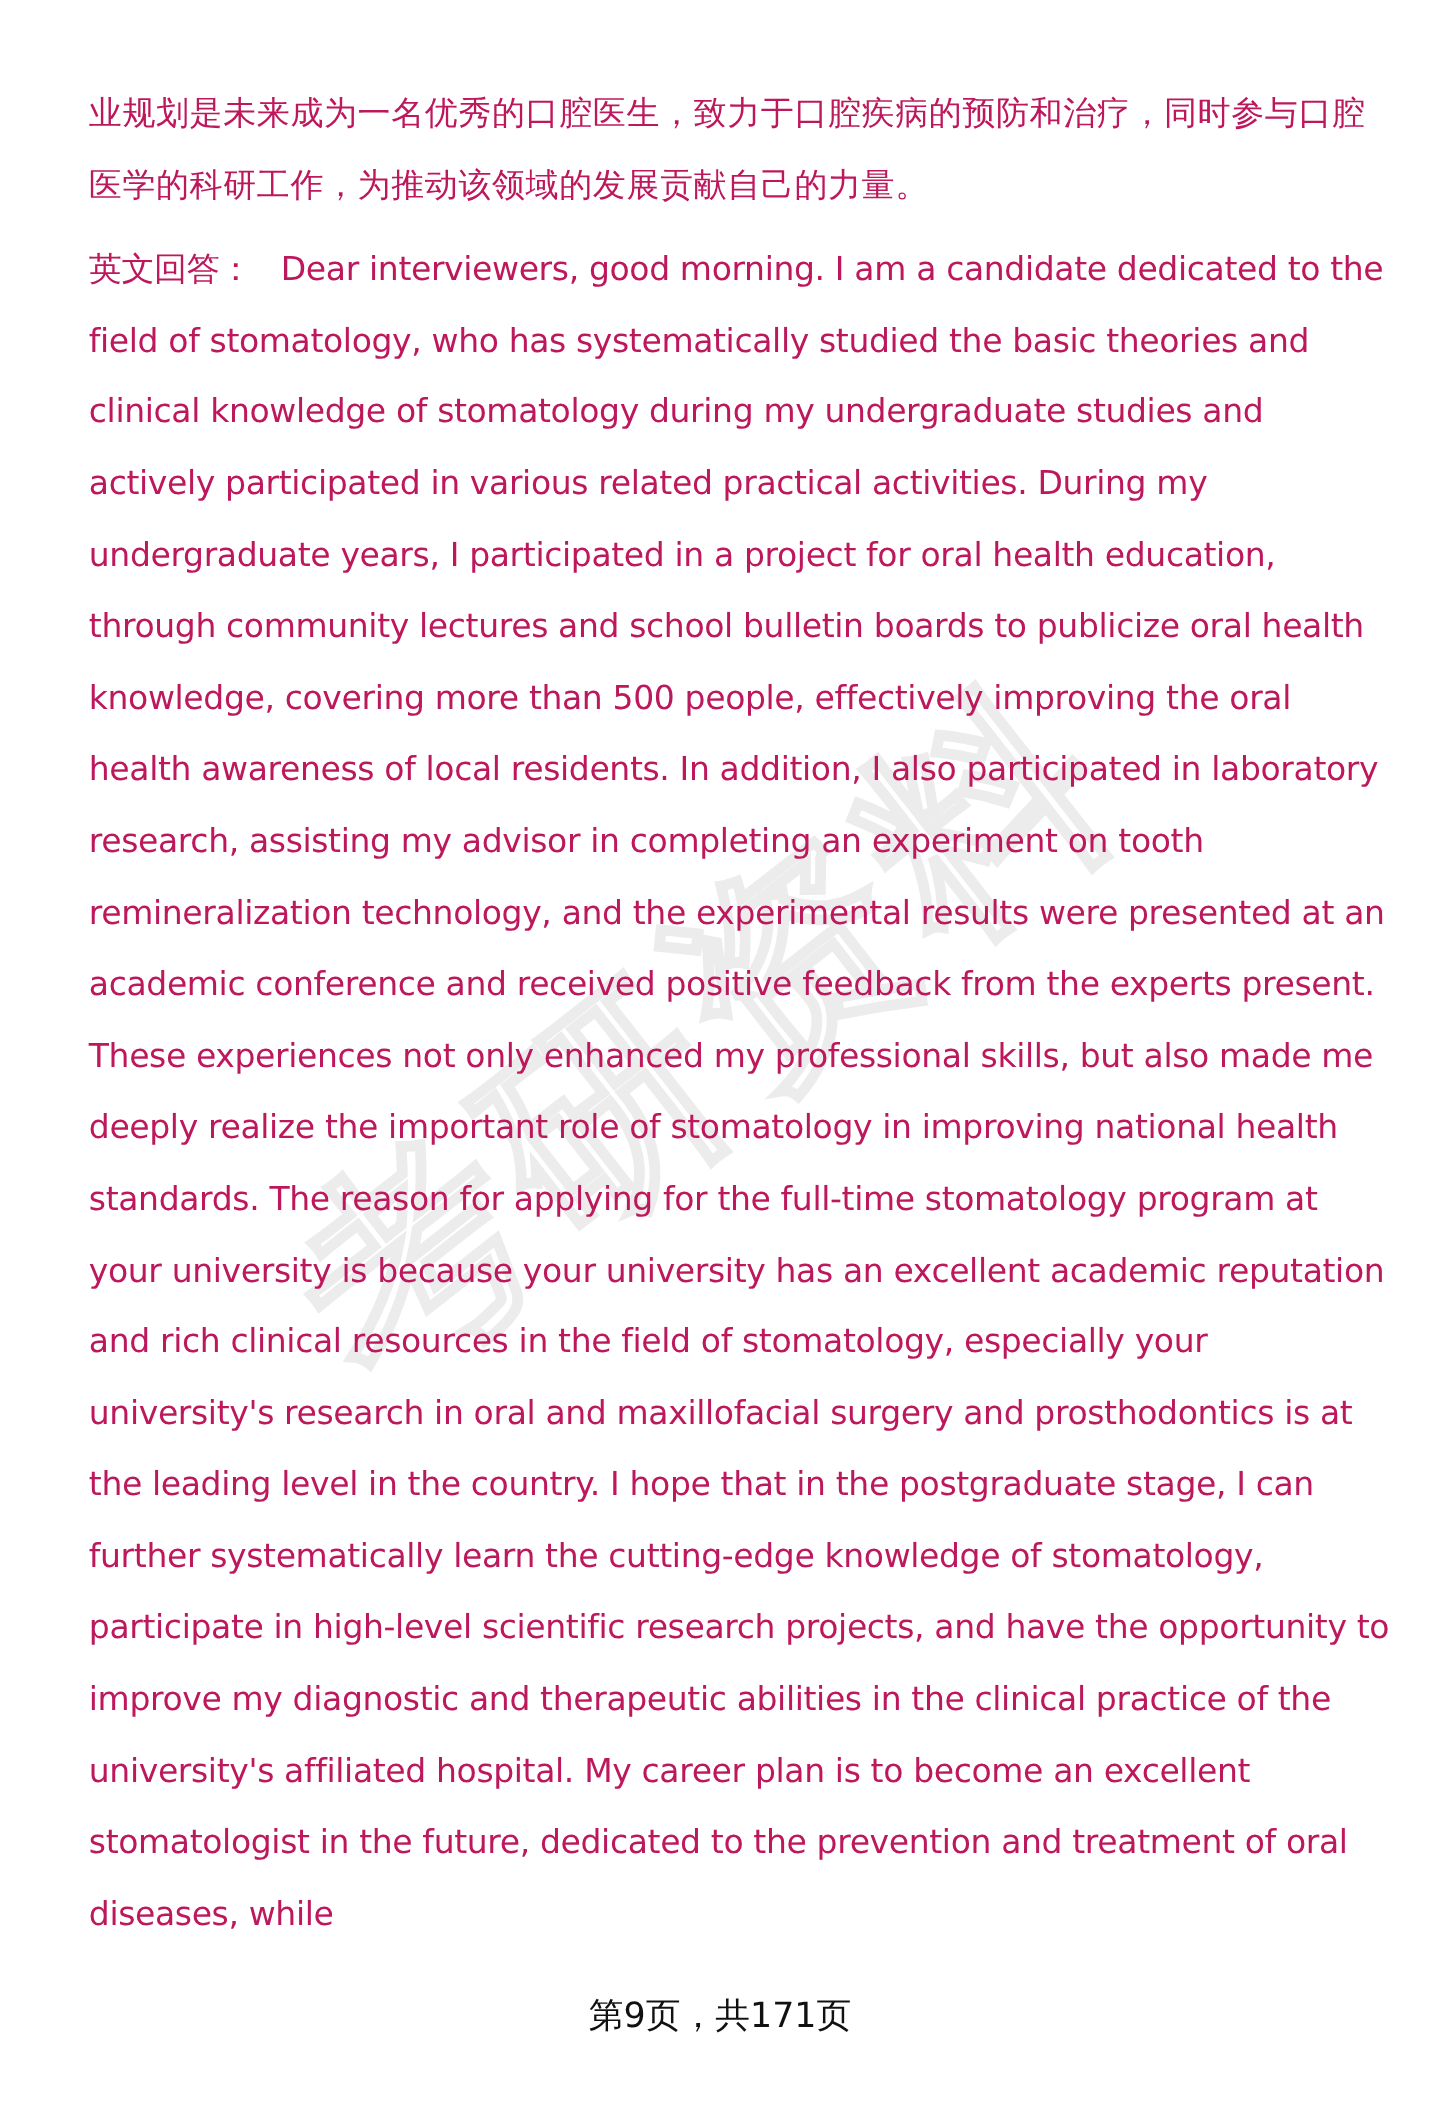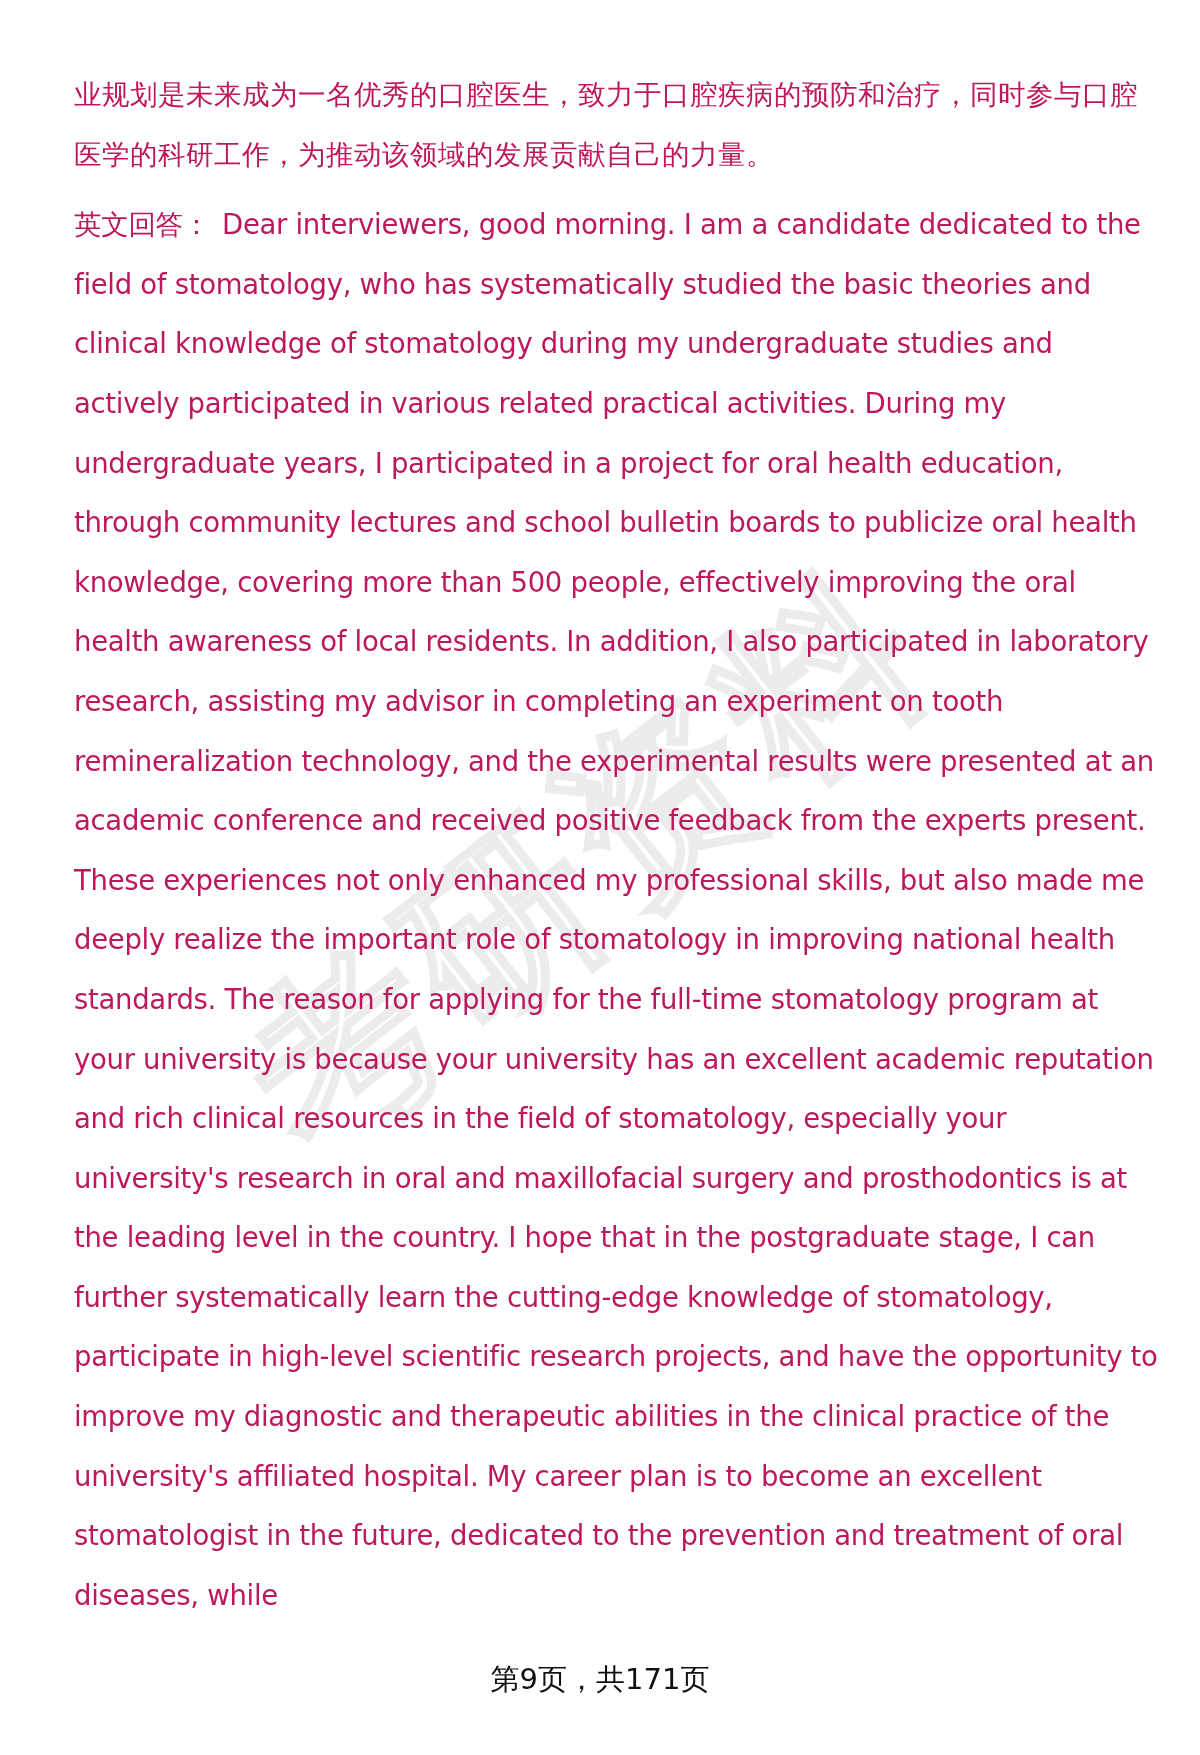--- a/index.html
+++ b/index.html
@@ -19,21 +19,21 @@
   .content {
     position: absolute; left: 74px; top: 65px; width: 1090px;
     font-family: "DejaVu Sans", sans-serif; color: #be185d;
   }
   .para {
     margin: 0; font-size: 27.5px; line-height: 59.6px; letter-spacing: -0.3px;
     text-align: left;
   }
   .para.cn { letter-spacing: 0.5px; }
   .para + .para { margin-top: 11px; }
-  .label { margin-right: 12px; }
+  .label { margin-right: 24px; }
   .footer {
     position: absolute; left: 0; top: 1660px; width: 1200px; text-align: center;
     font-family: "DejaVu Sans", sans-serif; font-size: 29px; color: #111;
   }
 </style>
 </head>
 <body>
 
 <div class="page">
   <div class="watermark">考研资料</div>

